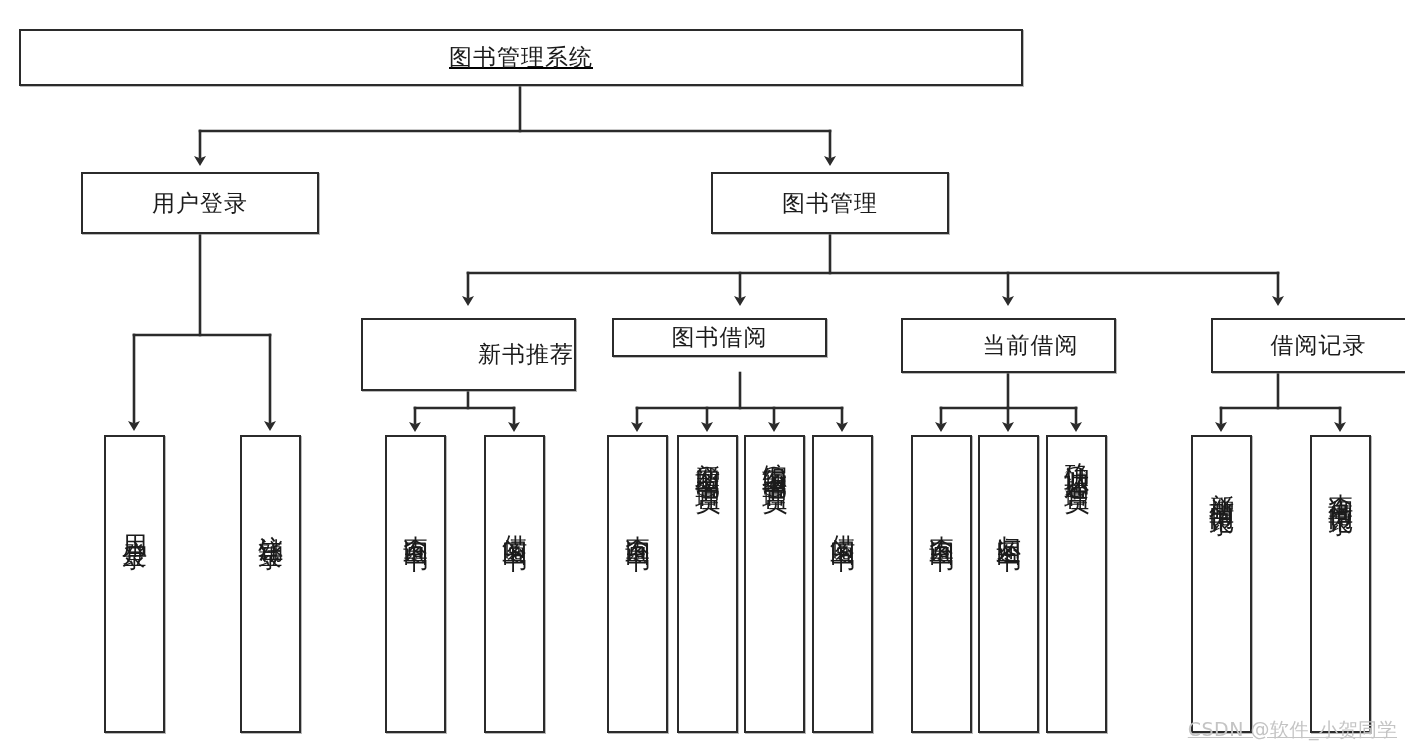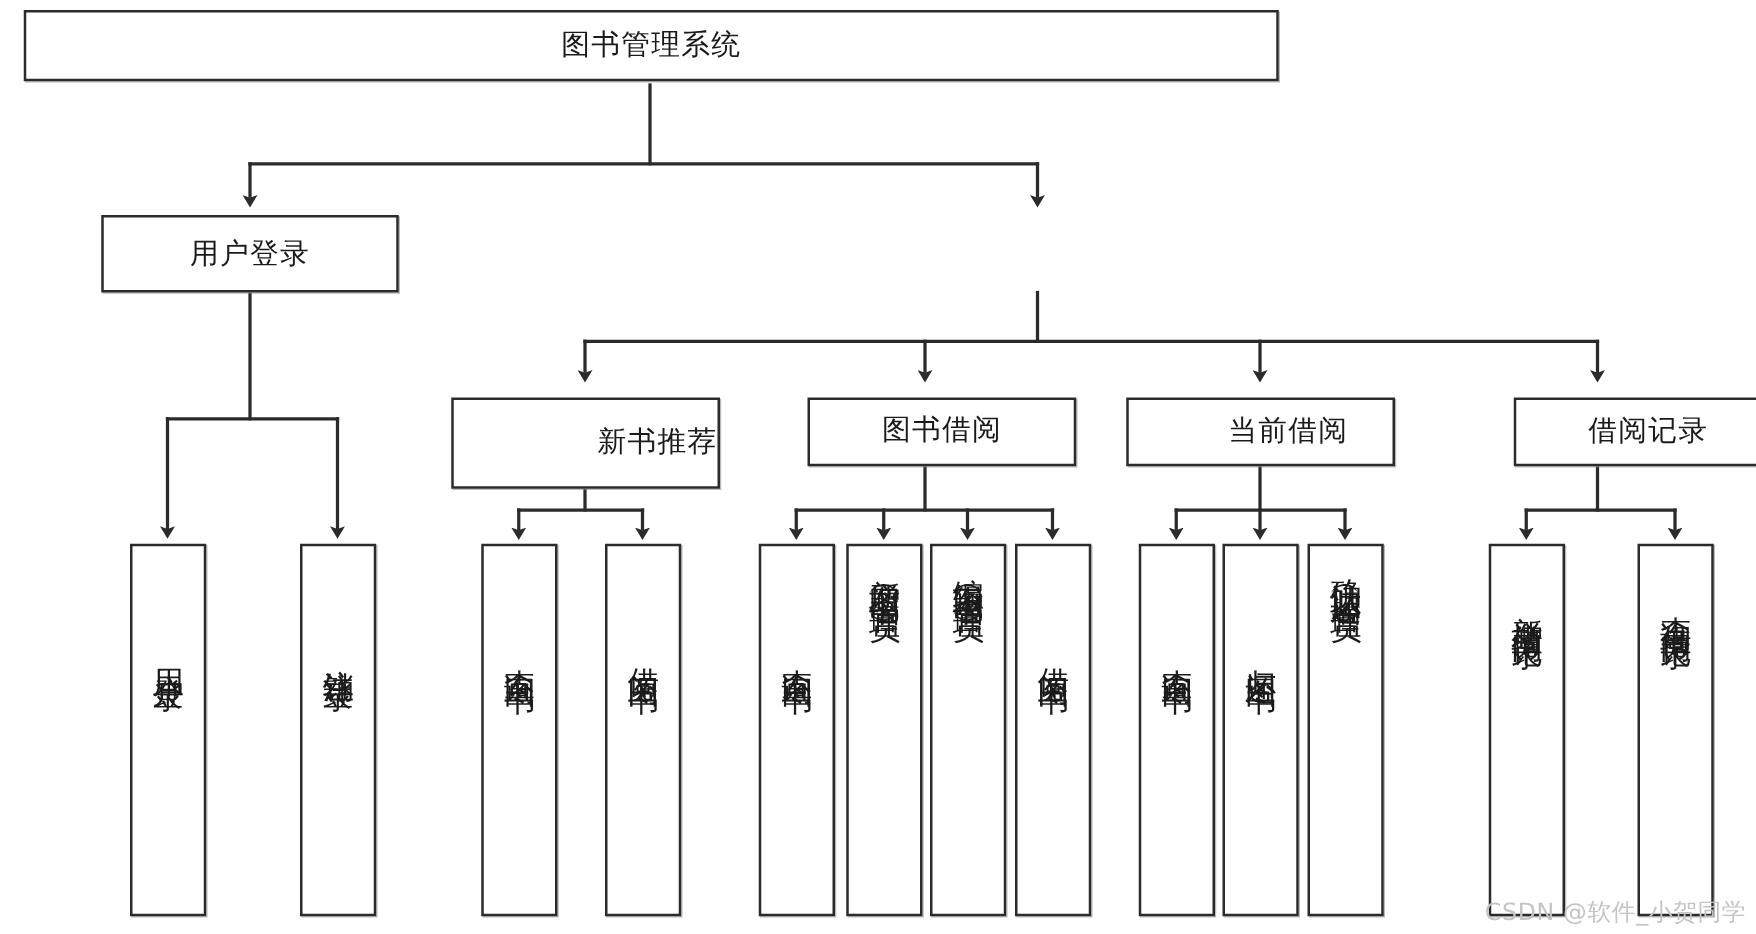--- a/index.html
+++ b/index.html
@@ -62,20 +62,21 @@
   }
   .watermark {
     position: absolute;
     right: 8px;
     bottom: 4px;
     font-size: 19px;
     color: #c4c4c4;
     letter-spacing: 0.5px;
     white-space: nowrap;
     user-select: none;
+    text-decoration: underline;
   }
 </style>
 </head>
 <body>
 
 <div id="canvas">
 
   <svg class="wires" viewBox="0 0 1405 747" xmlns="http://www.w3.org/2000/svg">
     <defs>
       <marker id="arrow" markerWidth="10" markerHeight="12" refX="1" refY="6" orient="auto" markerUnits="userSpaceOnUse">
@@ -119,34 +120,37 @@
       <path d="M1008,408 L1008,423" marker-end="url(#arrow)"></path>
       <path d="M1076,408 L1076,423" marker-end="url(#arrow)"></path>
 
       <path d="M1278,373 L1278,408"></path>
       <path d="M1221,408 L1340,408"></path>
       <path d="M1221,408 L1221,423" marker-end="url(#arrow)"></path>
       <path d="M1340,408 L1340,423" marker-end="url(#arrow)"></path>
     </g>
   </svg>
 
-  <div class="node" style="left:19px; top:8px; width:1004px; height:57px;">
+  <div class="node" style="left:19px; top:29px; width:1004px; height:57px;text-decoration:underline;">
     <span class="label-h">图书管理系统</span>
   </div>
 
   <div class="node" style="left:81px; top:172px; width:238px; height:62px;">
     <span class="label-h">用户登录</span>
   </div>
 
+  <div class="node" style="left:711px; top:172px; width:238px; height:62px;">
+    <span class="label-h">图书管理</span>
+  </div>
 
   <div class="node" style="left:361px; top:318px; width:215px; height:73px;justify-content:flex-end;">
     <span class="label-h">新书推荐</span>
   </div>
 
-  <div class="node" style="left:646px; top:318px; width:215px; height:55px;font-family:Liberation Mono, monospace;">
+  <div class="node" style="left:612px; top:318px; width:215px; height:39px;">
     <span class="label-h">图书借阅</span>
   </div>
 
   <div class="node" style="left:901px; top:318px; width:215px; height:55px;padding-left:44px;">
     <span class="label-h">当前借阅</span>
   </div>
 
   <div class="node" style="left:1171px; top:318px; width:215px; height:55px;margin-left:40px;">
     <span class="label-h">借阅记录</span>
   </div>

